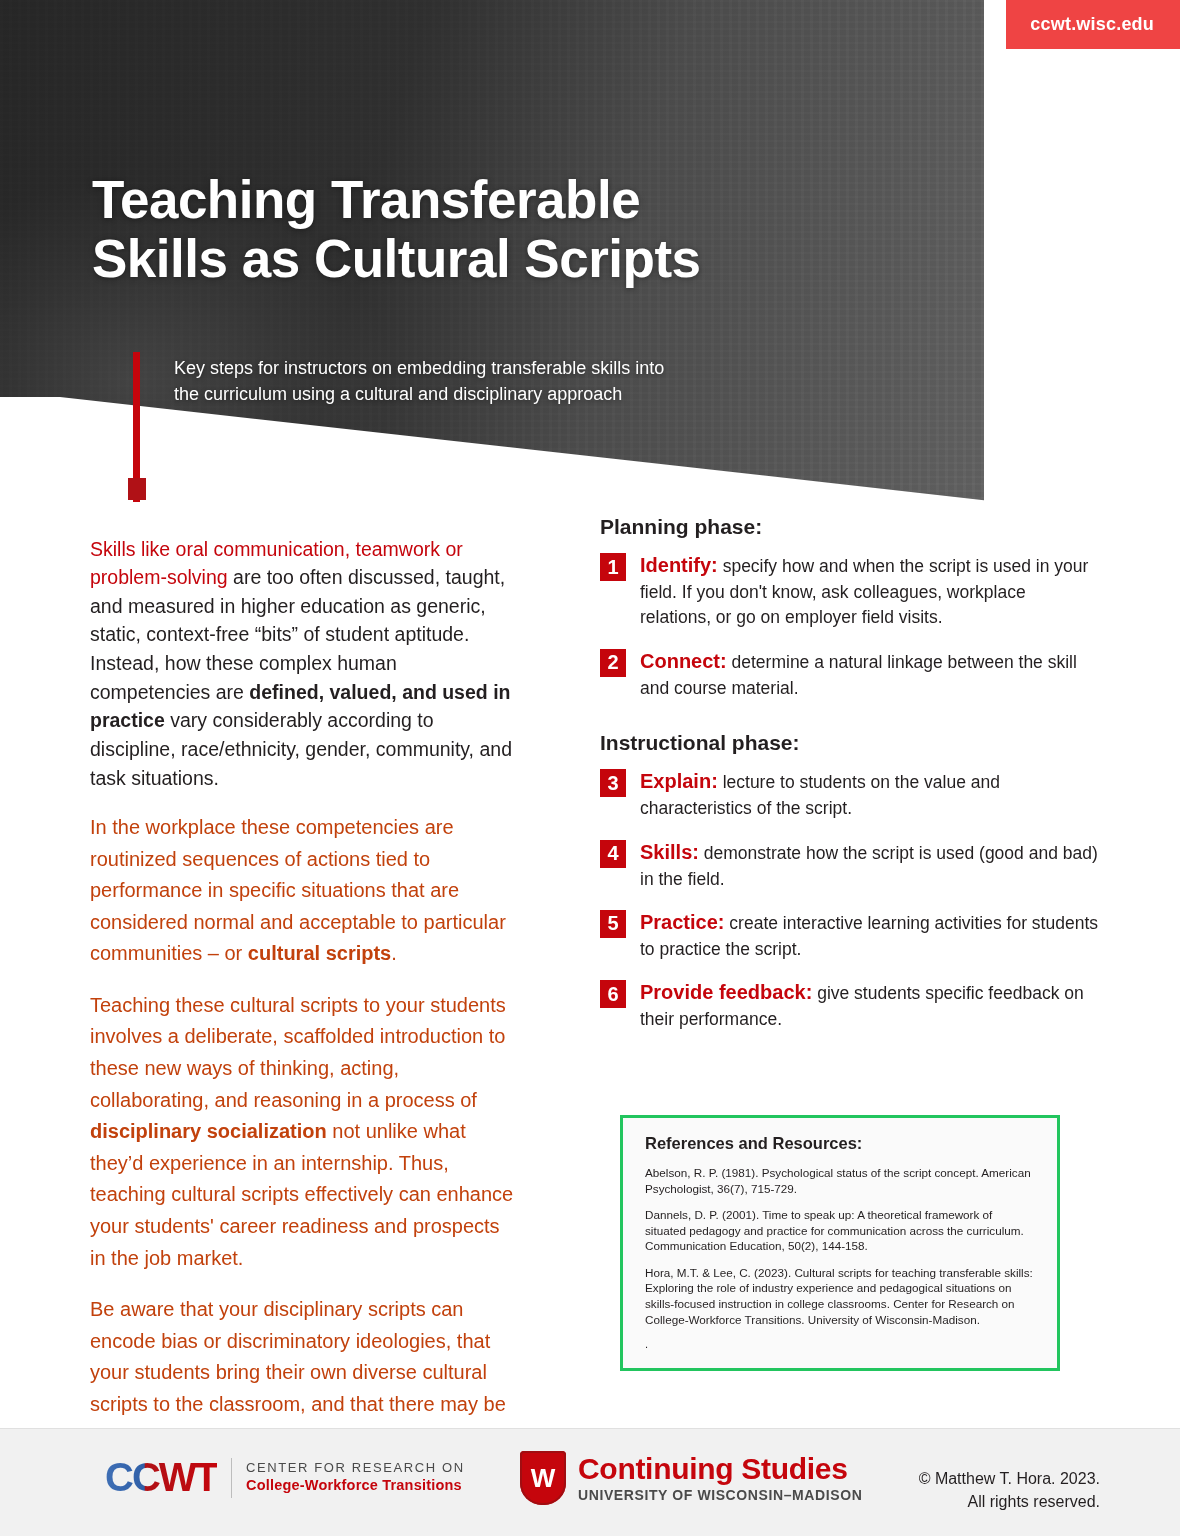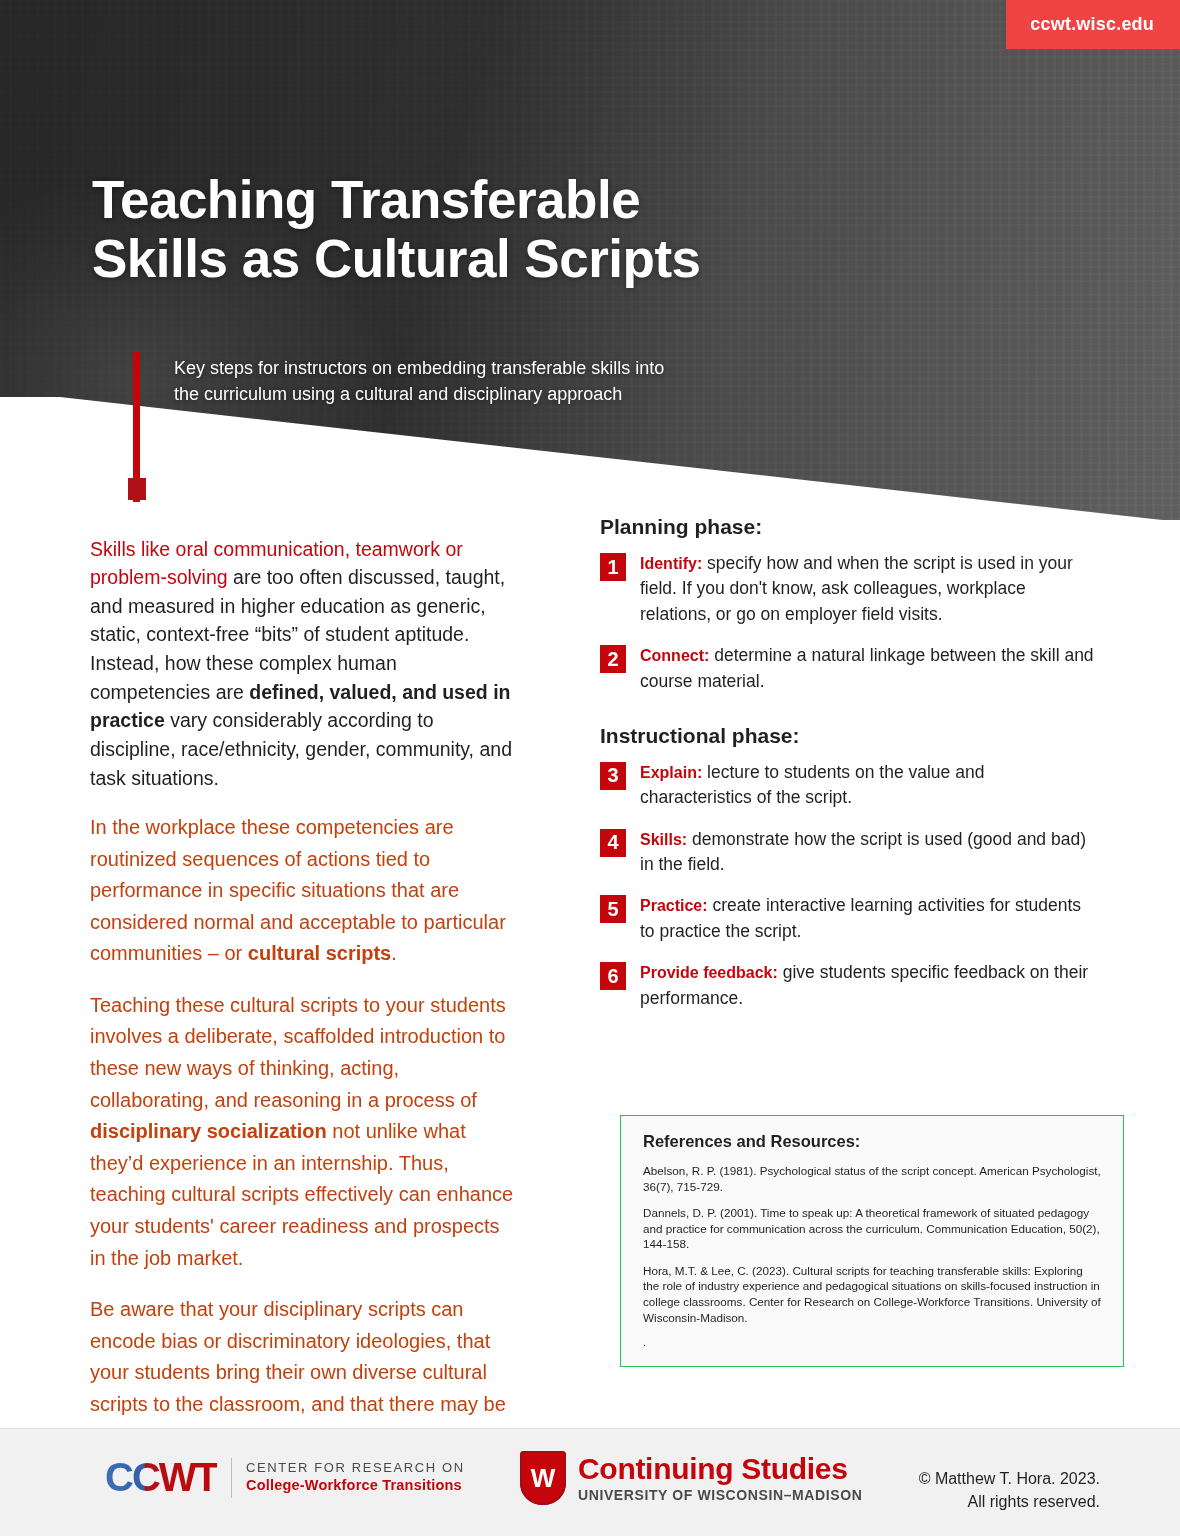--- a/index.html
+++ b/index.html
@@ -13,21 +13,21 @@
     position: relative;
     font-family: "Liberation Sans", sans-serif;
     color: #231f20;
     overflow: hidden;
   }
 
   
   .hero {
     position: absolute;
     left: 0; top: 0;
-    width: 1180px;
+    width: 984px;
     height: 520px;
     overflow: hidden;
     background: #be185d;
   }
   .hero-photo {
     position: absolute;
     inset: 0;
     background:
       radial-gradient(ellipse 260px 200px at 130px 380px, #cfcfcf 0%, #8e8e8e 60%, #6d6d6d 100%),
       radial-gradient(ellipse 200px 240px at 640px 360px, #d9d9d9 0%, #8a8a8a 55%, #666 100%),
@@ -189,30 +189,30 @@
   }
   .step-text {
     font-size: 17.5px;
     line-height: 1.45;
     color: #231f20;
     max-width: 460px;
   }
   .step-text .lbl {
     color: #c5050c;
     font-weight: bold;
-    font-size: 16px;
+    font-size: 20px;
   }
 
   
   .refs {
     position: absolute;
     left: 620px;
     top: 600px;
-    width: 504px;
-    border: 1px solid #22c55e;
+    width: 440px;
+    border: 3px solid #22c55e;
     background: #fafafa;
     padding: 16px 22px 18px 22px;
     box-sizing: border-box;
   }
   .refs-title {
     font-size: 16.5px;
     font-weight: bold;
     margin-bottom: 12px;
     color: #231f20;
   }

